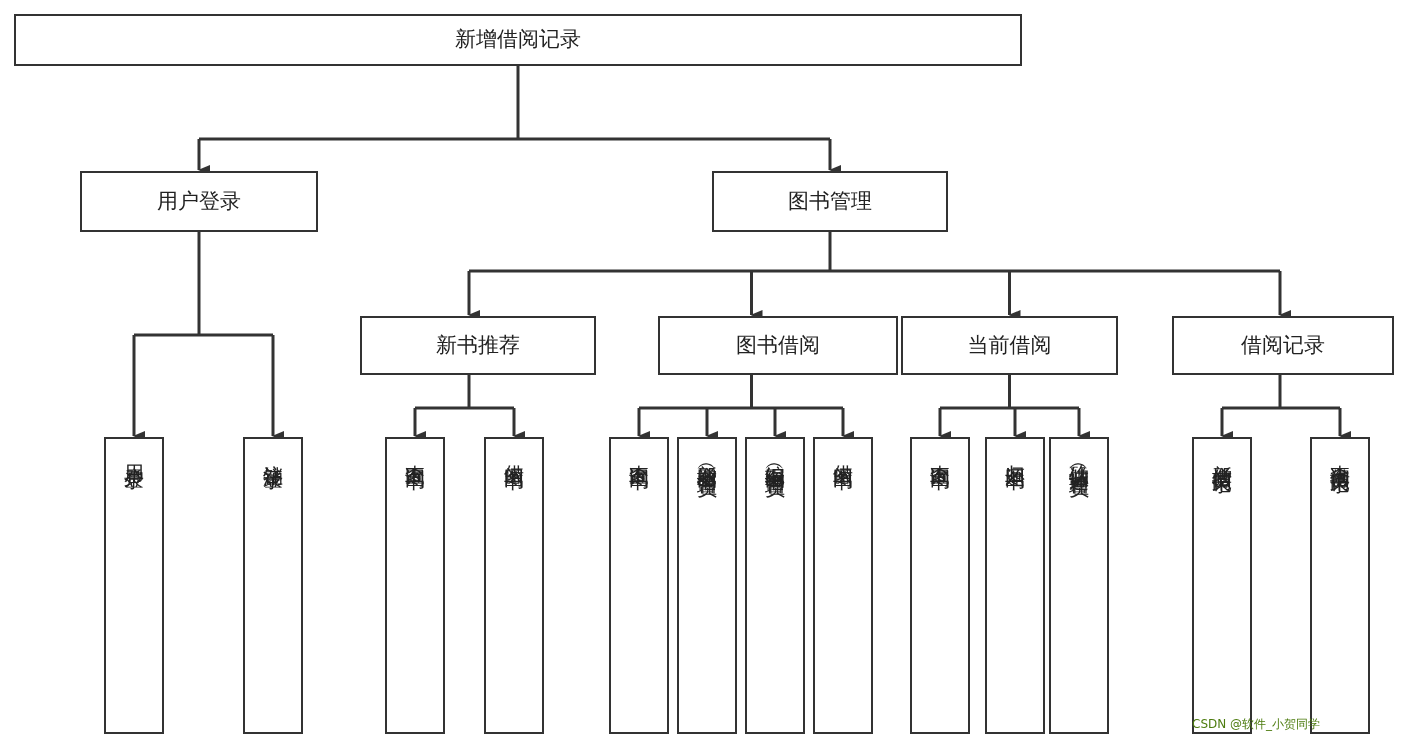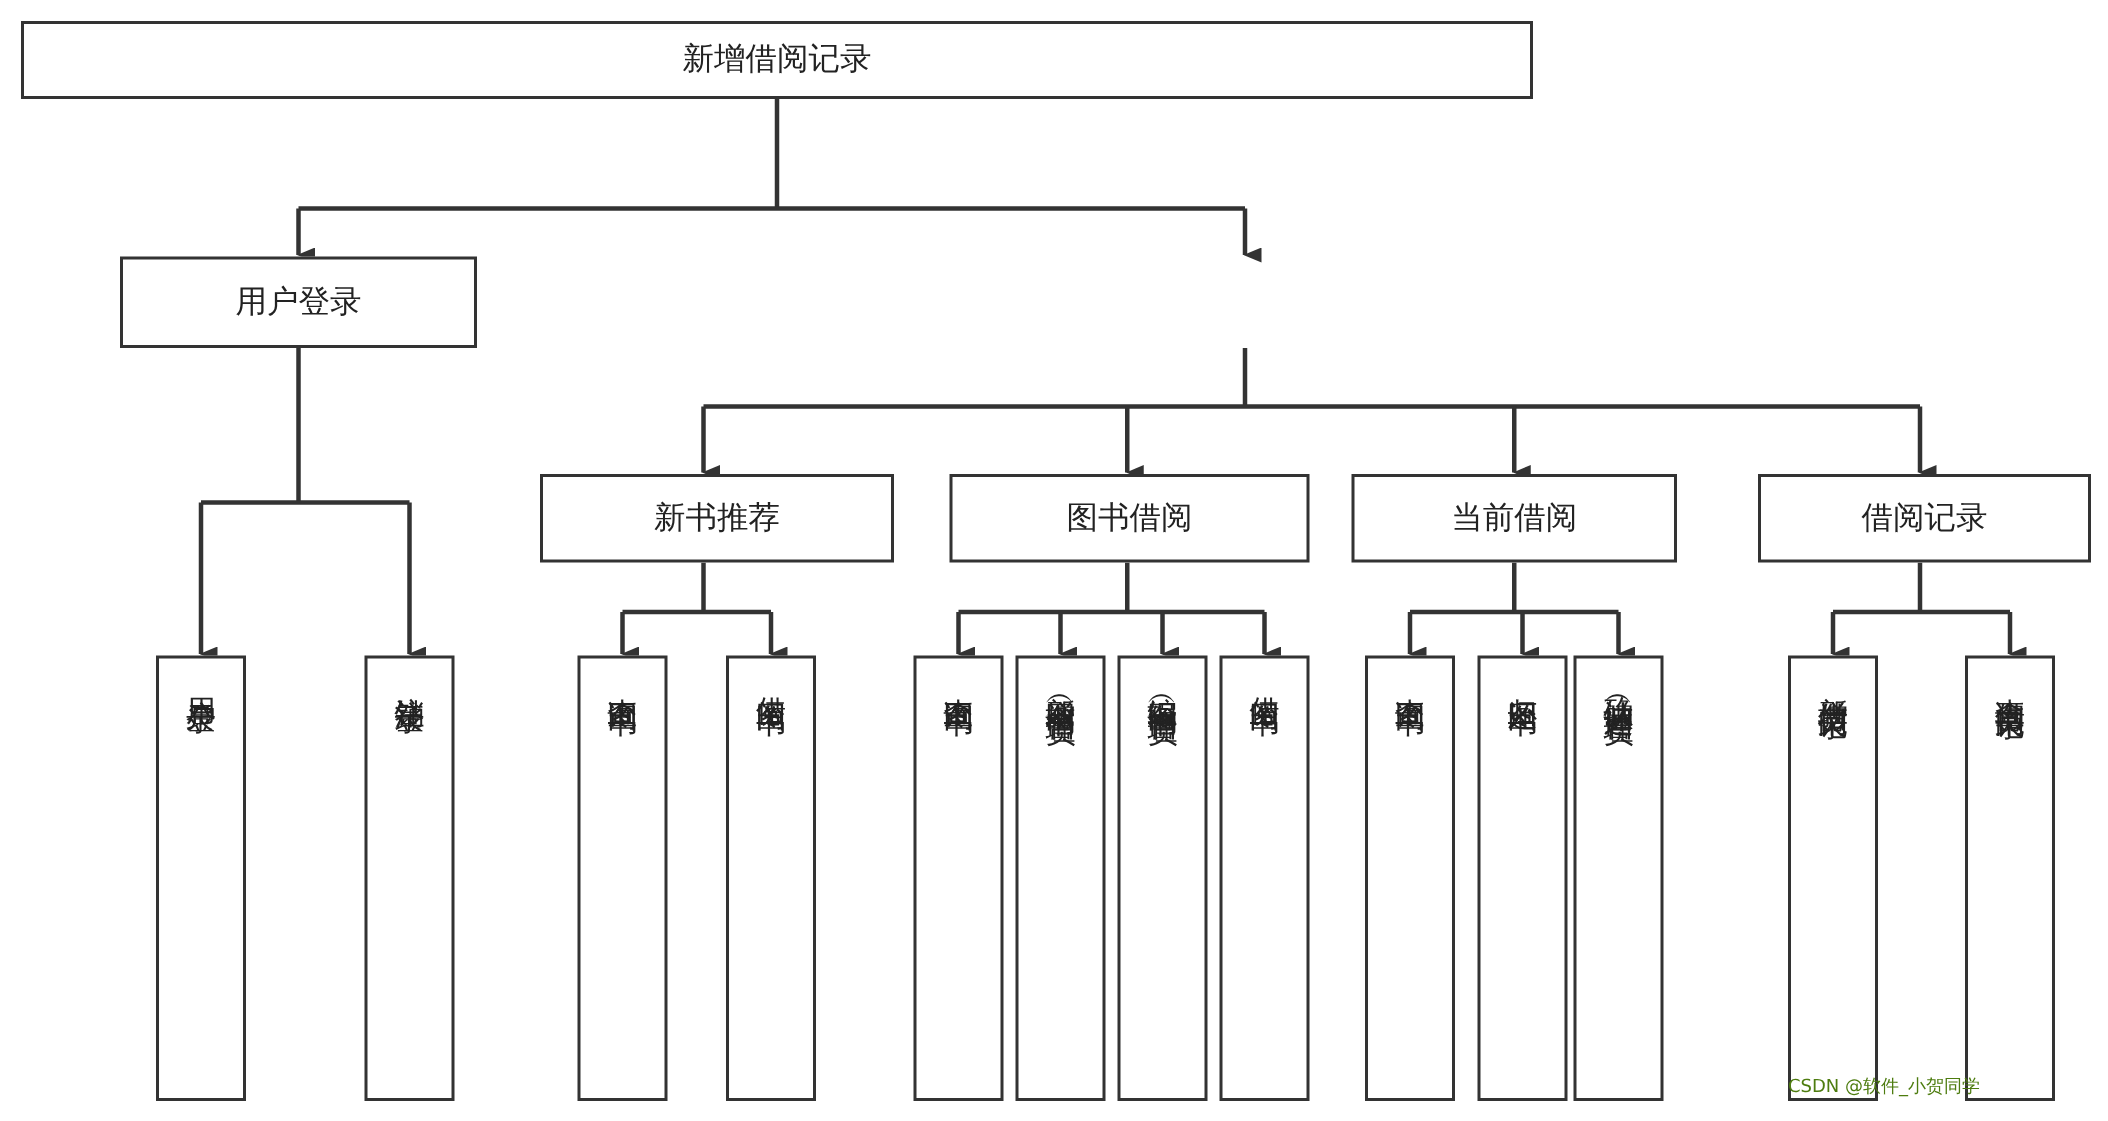--- a/index.html
+++ b/index.html
@@ -117,25 +117,28 @@
       </g>
   </svg>
 
   <div class="node-box root-node" id="node-root" style="left: 14px; top: 14px; width: 1008px; height: 52px;">
     <span class="node-label-h">新增借阅记录</span>
   </div>
 
   <div class="node-box" id="node-l2-0" style="left: 80px; top: 171px; width: 238px; height: 61px;">
     <span class="node-label-h">用户登录</span>
   </div>
+  <div class="node-box" id="node-l2-1" style="left: 712px; top: 171px; width: 236px; height: 61px;">
+    <span class="node-label-h">图书管理</span>
+  </div>
 
   <div class="node-box" id="node-l3-0" style="left: 360px; top: 316px; width: 236px; height: 59px;">
     <span class="node-label-h">新书推荐</span>
   </div>
-  <div class="node-box" id="node-l3-1" style="left: 633px; top: 316px; width: 240px; height: 59px;">
+  <div class="node-box" id="node-l3-1" style="left: 658px; top: 316px; width: 240px; height: 59px;">
     <span class="node-label-h">图书借阅</span>
   </div>
   <div class="node-box" id="node-l3-2" style="left: 901px; top: 316px; width: 217px; height: 59px;">
     <span class="node-label-h">当前借阅</span>
   </div>
   <div class="node-box" id="node-l3-3" style="left: 1172px; top: 316px; width: 222px; height: 59px;">
     <span class="node-label-h">借阅记录</span>
   </div>
 
   <div class="node-box leaf-node" id="leaf-0" style="left: 104px; top: 437px; width: 60px; height: 297px;">

